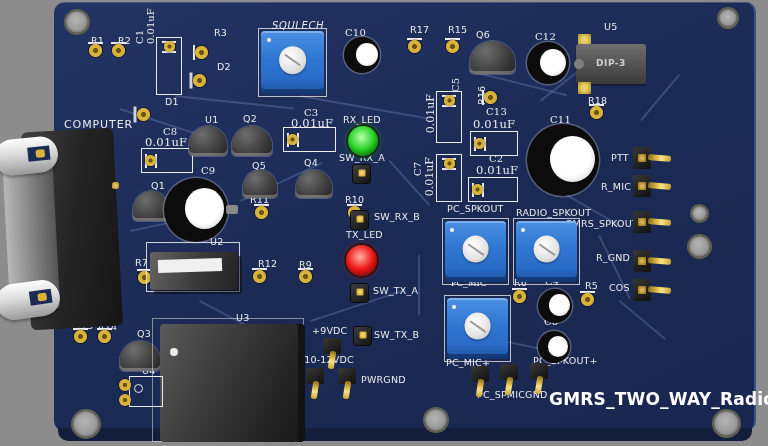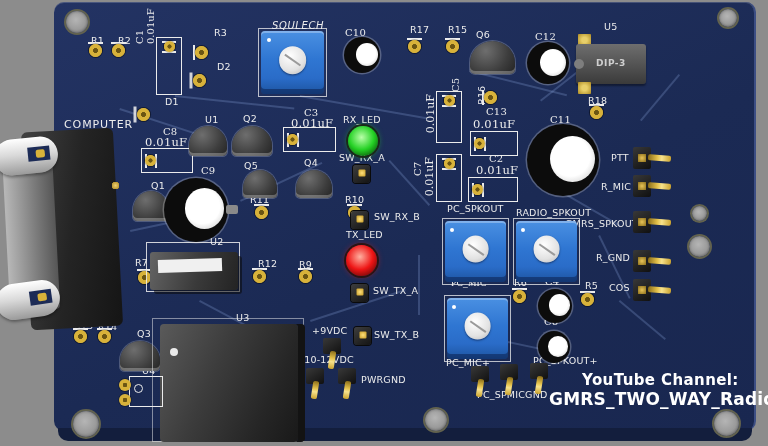--- a/index.html
+++ b/index.html
@@ -176,21 +176,21 @@
       <div class="lbl " style="left: 205px; top: 115px;">U1</div>
       <div class="lbl " style="left: 243px; top: 114px;">Q2</div>
       <div class="lbl serif" style="left: 304px; top: 108px;">C3</div>
       <div class="lbl " style="left: 343px; top: 115px;">RX_LED</div>
       <div class="lbl " style="left: 339px; top: 153px;">SW_RX_A</div>
       <div class="lbl serif" style="left: 486px; top: 107px;">C13</div>
       <div class="lbl serif" style="left: 550px; top: 115px;">C11</div>
       <div class="lbl serif" style="left: 489px; top: 154px;">C2</div>
       <div class="lbl " style="left: 151px; top: 181px;">Q1</div>
       <div class="lbl serif" style="left: 201px; top: 166px;">C9</div>
-      <div class="lbl " style="left: 244px; top: 161px;">Q5</div>
+      <div class="lbl " style="left: 252px; top: 161px;">Q5</div>
       <div class="lbl " style="left: 304px; top: 158px;">Q4</div>
       <div class="lbl " style="left: 250px; top: 195px;">R11</div>
       <div class="lbl " style="left: 345px; top: 195px;">R10</div>
       <div class="lbl " style="left: 374px; top: 212px;">SW_RX_B</div>
       <div class="lbl " style="left: 346px; top: 230px;">TX_LED</div>
       <div class="lbl " style="left: 373px; top: 286px;">SW_TX_A</div>
       <div class="lbl " style="left: 611px; top: 153px;">PTT</div>
       <div class="lbl " style="left: 601px; top: 182px;">R_MIC</div>
       <div class="lbl " style="left: 565px; top: 219px;">GMRS_SPKOUT</div>
       <div class="lbl " style="left: 596px; top: 253px;">R_GND</div>
@@ -538,15 +538,14 @@
   <div class="u3silk"></div>
   <div class="u3">
       <i class="dot"></i>
     </div>
   <div class="u4">
     <i class="ring"></i>
       <i class="pad p1"></i>
       <i class="pad p2"></i>
   </div>
 
-  <div class="wm1">YouTube Channel:</div>
   <div class="wm2">GMRS_TWO_WAY_Radio</div>
 </div>
 
 </body></html>

